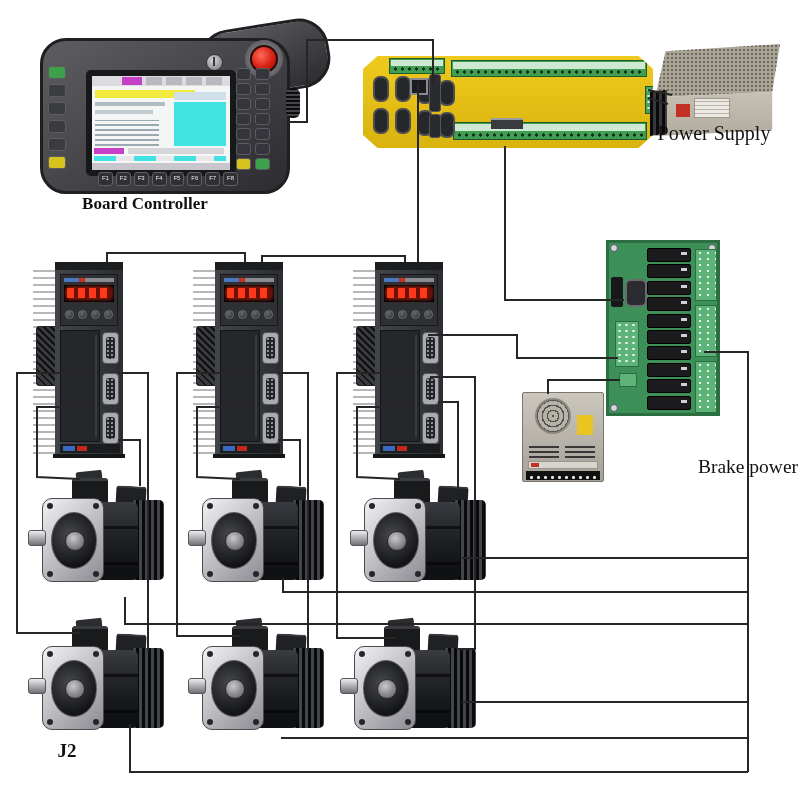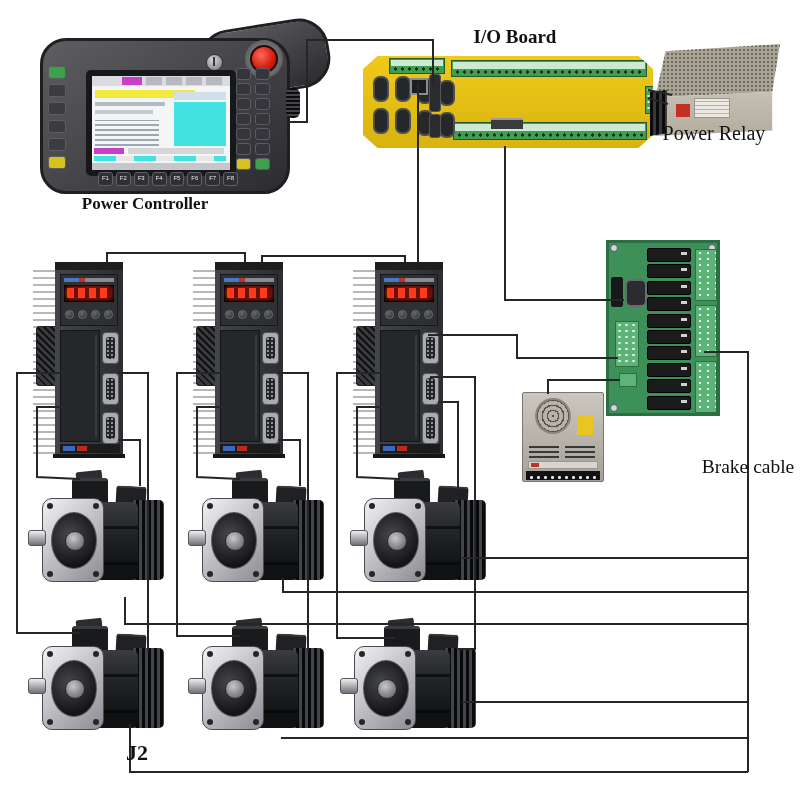--- a/index.html
+++ b/index.html
@@ -188,50 +188,49 @@
         <div class="fkey">F1</div>
         <div class="fkey">F2</div>
         <div class="fkey">F3</div>
         <div class="fkey">F4</div>
         <div class="fkey">F5</div>
         <div class="fkey">F6</div>
         <div class="fkey">F7</div>
         <div class="fkey">F8</div>
       </div>
   </div>
-  <div class="lbl bold" style="left:40px;top:194px;width:210px;font-size:17px;">Power Controller</div>
+  <div class="lbl bold" style="left:40px;top:194px;width:210px;font-size:17px;">Board Controller</div>
 
   <div class="abs ioboard">
     <div class="gstrip" style="left:26px;top:2px;width:56px;height:16px;"></div>
     <div class="gstrip" style="left:88px;top:4px;width:196px;height:17px;"></div>
     <div class="gstrip" style="left:90px;top:66px;width:194px;height:18px;"></div>
     <div class="io-dsub" style="left:10px;top:20px;"></div>
     <div class="io-dsub" style="left:32px;top:20px;"></div>
     <div class="io-dsub" style="left:54px;top:22px;"></div>
     <div class="io-dsub" style="left:76px;top:24px;"></div>
     <div class="io-dsub" style="left:10px;top:52px;"></div>
     <div class="io-dsub" style="left:32px;top:52px;"></div>
     <div class="io-dsub" style="left:54px;top:54px;"></div>
     <div class="io-dsub" style="left:76px;top:56px;"></div>
     <div class="io-eth"></div>
     <div class="io-vconn" style="left:66px;top:18px;width:10px;height:36px;"></div>
     <div class="io-vconn" style="left:66px;top:58px;width:10px;height:22px;"></div>
     <div class="io-rconn"></div>
     <div class="io-bconn"></div>
   </div>
-  <div class="lbl bold" style="left:420px;top:26px;width:190px;font-size:19px;">I/O Board</div>
 
   <div class="abs psu">
     <div class="psu-top"></div>
     <div class="psu-front"></div>
     <div class="psu-term"></div>
     <div class="psu-chip-red"></div>
     <div class="psu-chip-wht"></div>
   </div>
-  <div class="lbl" style="left:645px;top:122px;width:138px;font-size:20px;">Power Relay</div>
+  <div class="lbl" style="left:645px;top:122px;width:138px;font-size:20px;">Power Supply</div>
 
   <div class="abs relay">
     <div class="screw" style="left:1px;top:1px;"></div>
     <div class="screw" style="right:1px;top:1px;"></div>
     <div class="screw" style="left:1px;bottom:1px;"></div>
     <div class="screw" style="right:1px;bottom:1px;"></div>
     <div id="relay-stack">
         <div class="relay-unit" style="left: 38px; top: 5px;"></div>
         <div class="relay-unit" style="left: 38px; top: 21.4px;"></div>
         <div class="relay-unit" style="left: 38px; top: 37.8px;"></div>
@@ -430,21 +429,21 @@
     <div class="m-screw" style="right:4px;top:4px;"></div>
     <div class="m-screw" style="left:4px;bottom:4px;"></div>
     <div class="m-screw" style="right:4px;bottom:4px;"></div>
     <div class="m-face">
       <div class="m-hub"></div>
     </div>
   </div>
   <div class="m-shaft"></div>
     </div>
 
-  <div class="lbl bold" style="left:18px;top:740px;width:130px;font-size:22px;text-align:right;">J2</div>
+  <div class="lbl bold" style="left:2px;top:740px;width:130px;font-size:19px;">J2</div>
 
   <svg id="wiring" width="800" height="800">
       <polyline points="288,122 307,122 307,40 433,40 433,84"></polyline>
       <polyline points="418,82 418,262"></polyline>
       <polyline points="107,262 107,253 245,253 245,262"></polyline>
       <polyline points="262,262 262,256 405,256 405,262"></polyline>
       <polyline points="648,90 672,95"></polyline>
       <polyline points="648,98 668,104"></polyline>
       <polyline points="505,146 505,300 624,300"></polyline>
       <polyline points="428,335 517,335 517,358 618,358"></polyline>
@@ -463,14 +462,14 @@
       <polyline points="248,407 197,407 197,477 240,479"></polyline>
       <polyline points="248,373 177,373 177,636 240,636"></polyline>
       <polyline points="278,440 300,440 300,486"></polyline>
       <polyline points="278,373 308,373 308,652"></polyline>
       <polyline points="408,407 357,407 357,477 400,479"></polyline>
       <polyline points="408,373 337,373 337,638 395,638"></polyline>
       <polyline points="438,402 458,402 458,490"></polyline>
       <polyline points="430,377 475,377 475,649 458,649"></polyline>
     </svg>
 
-  <div class="lbl" style="left:696px;top:456px;width:104px;font-size:19.5px;">Brake cable</div>
+  <div class="lbl" style="left:696px;top:456px;width:104px;font-size:19.5px;">Brake power</div>
 </div>
 
 </body></html>

